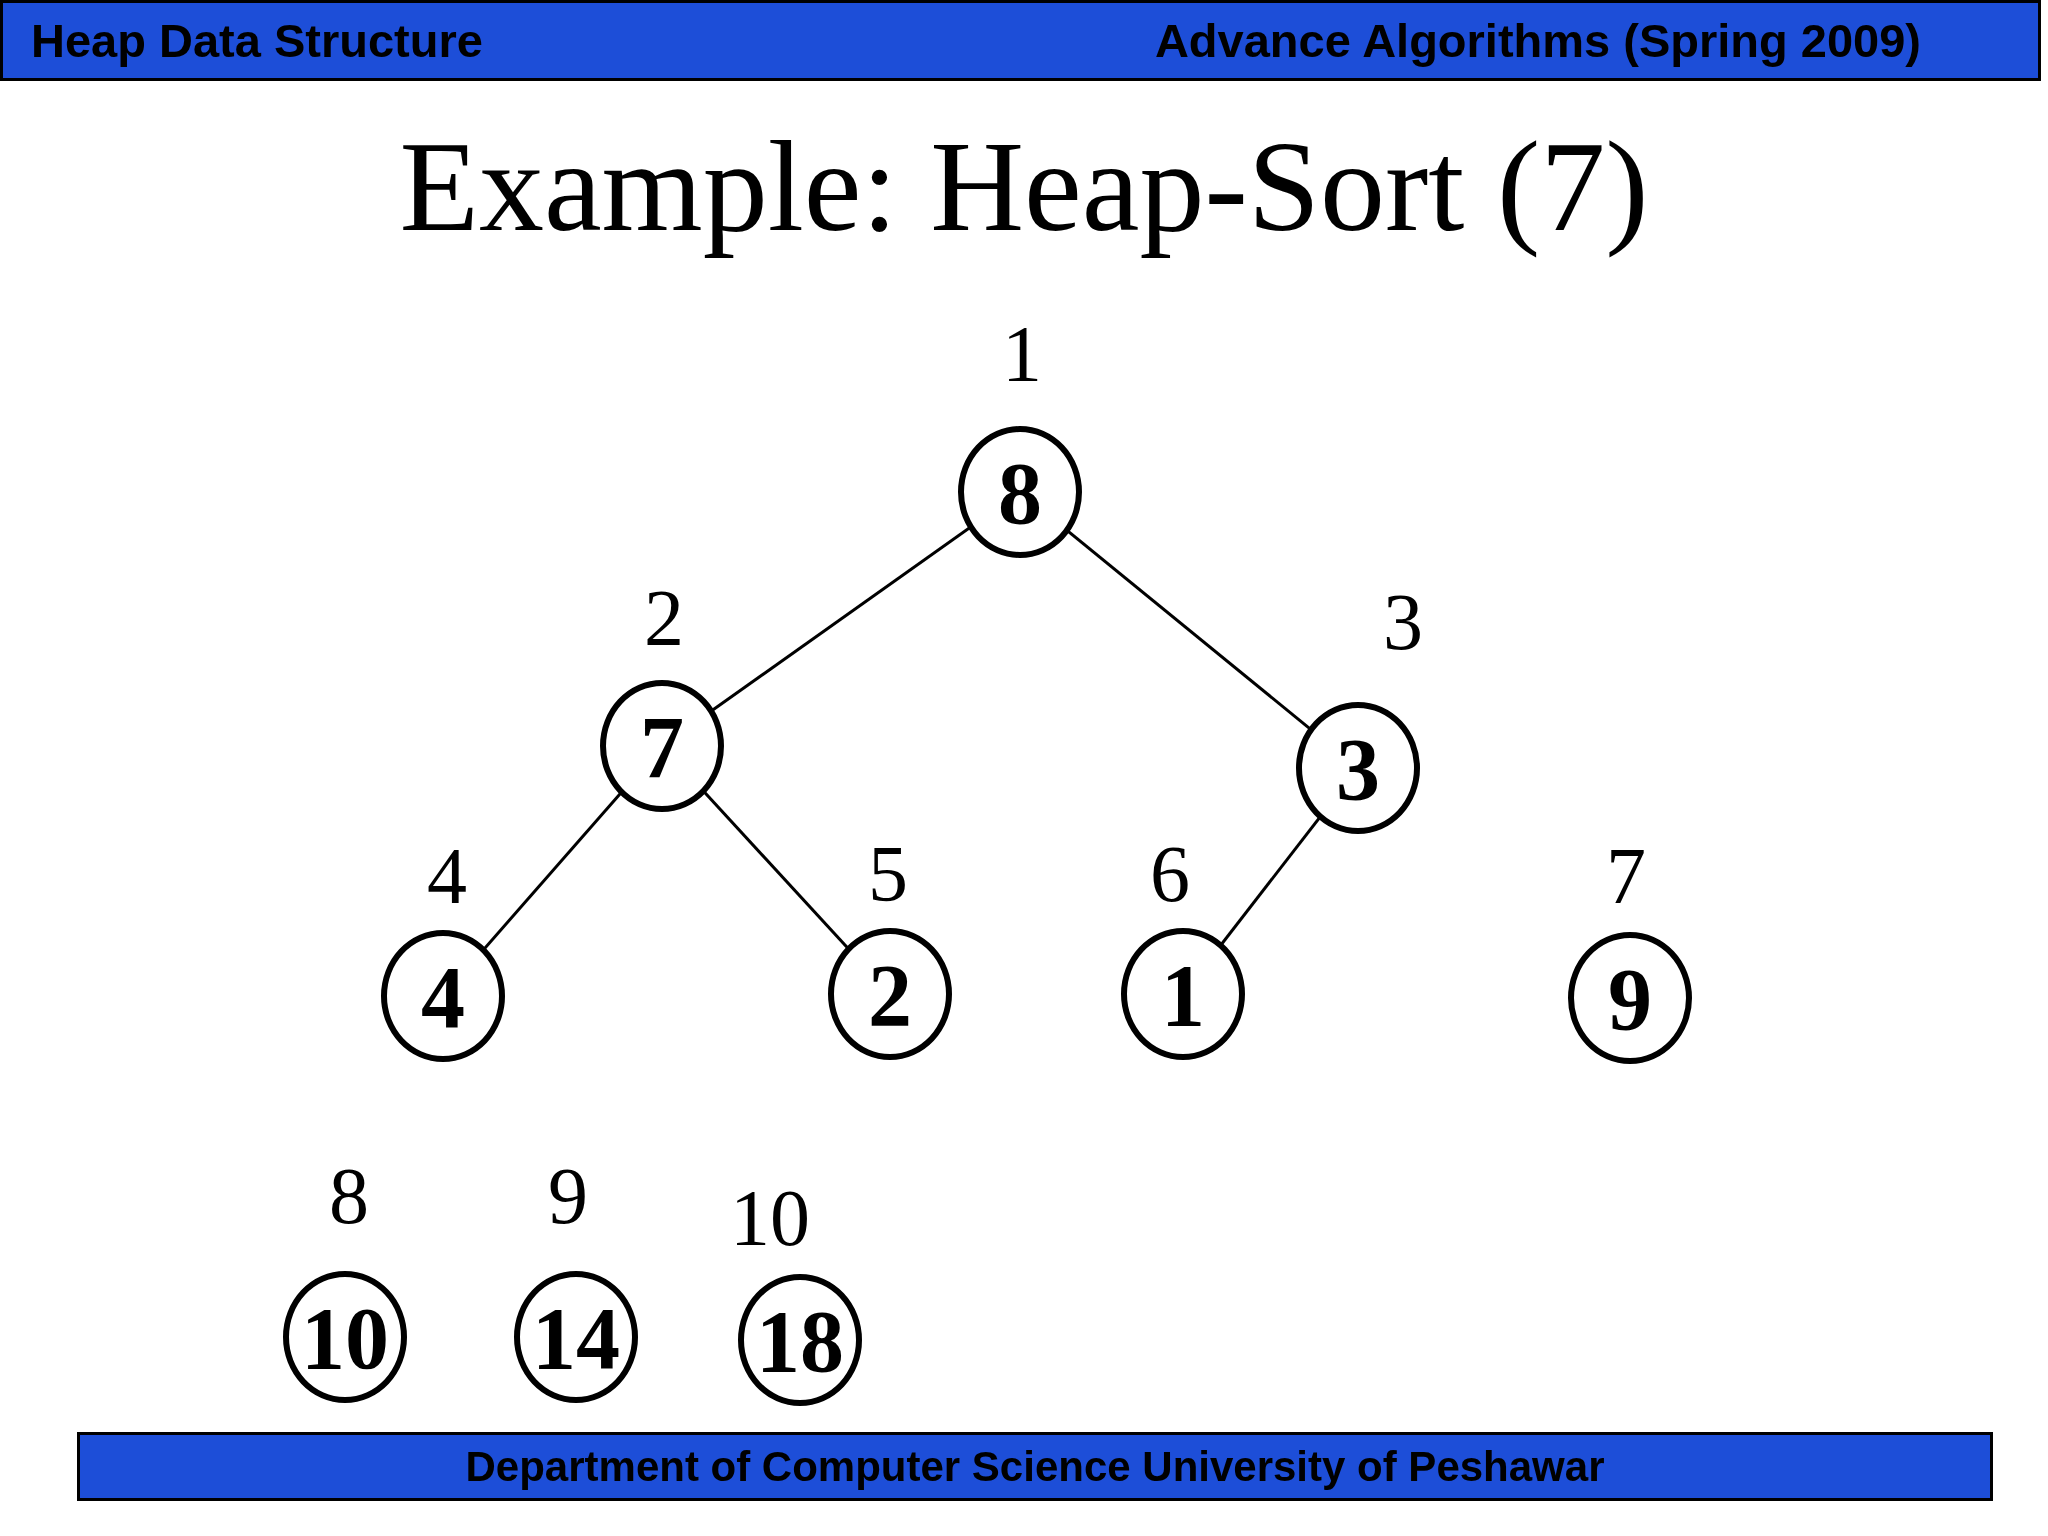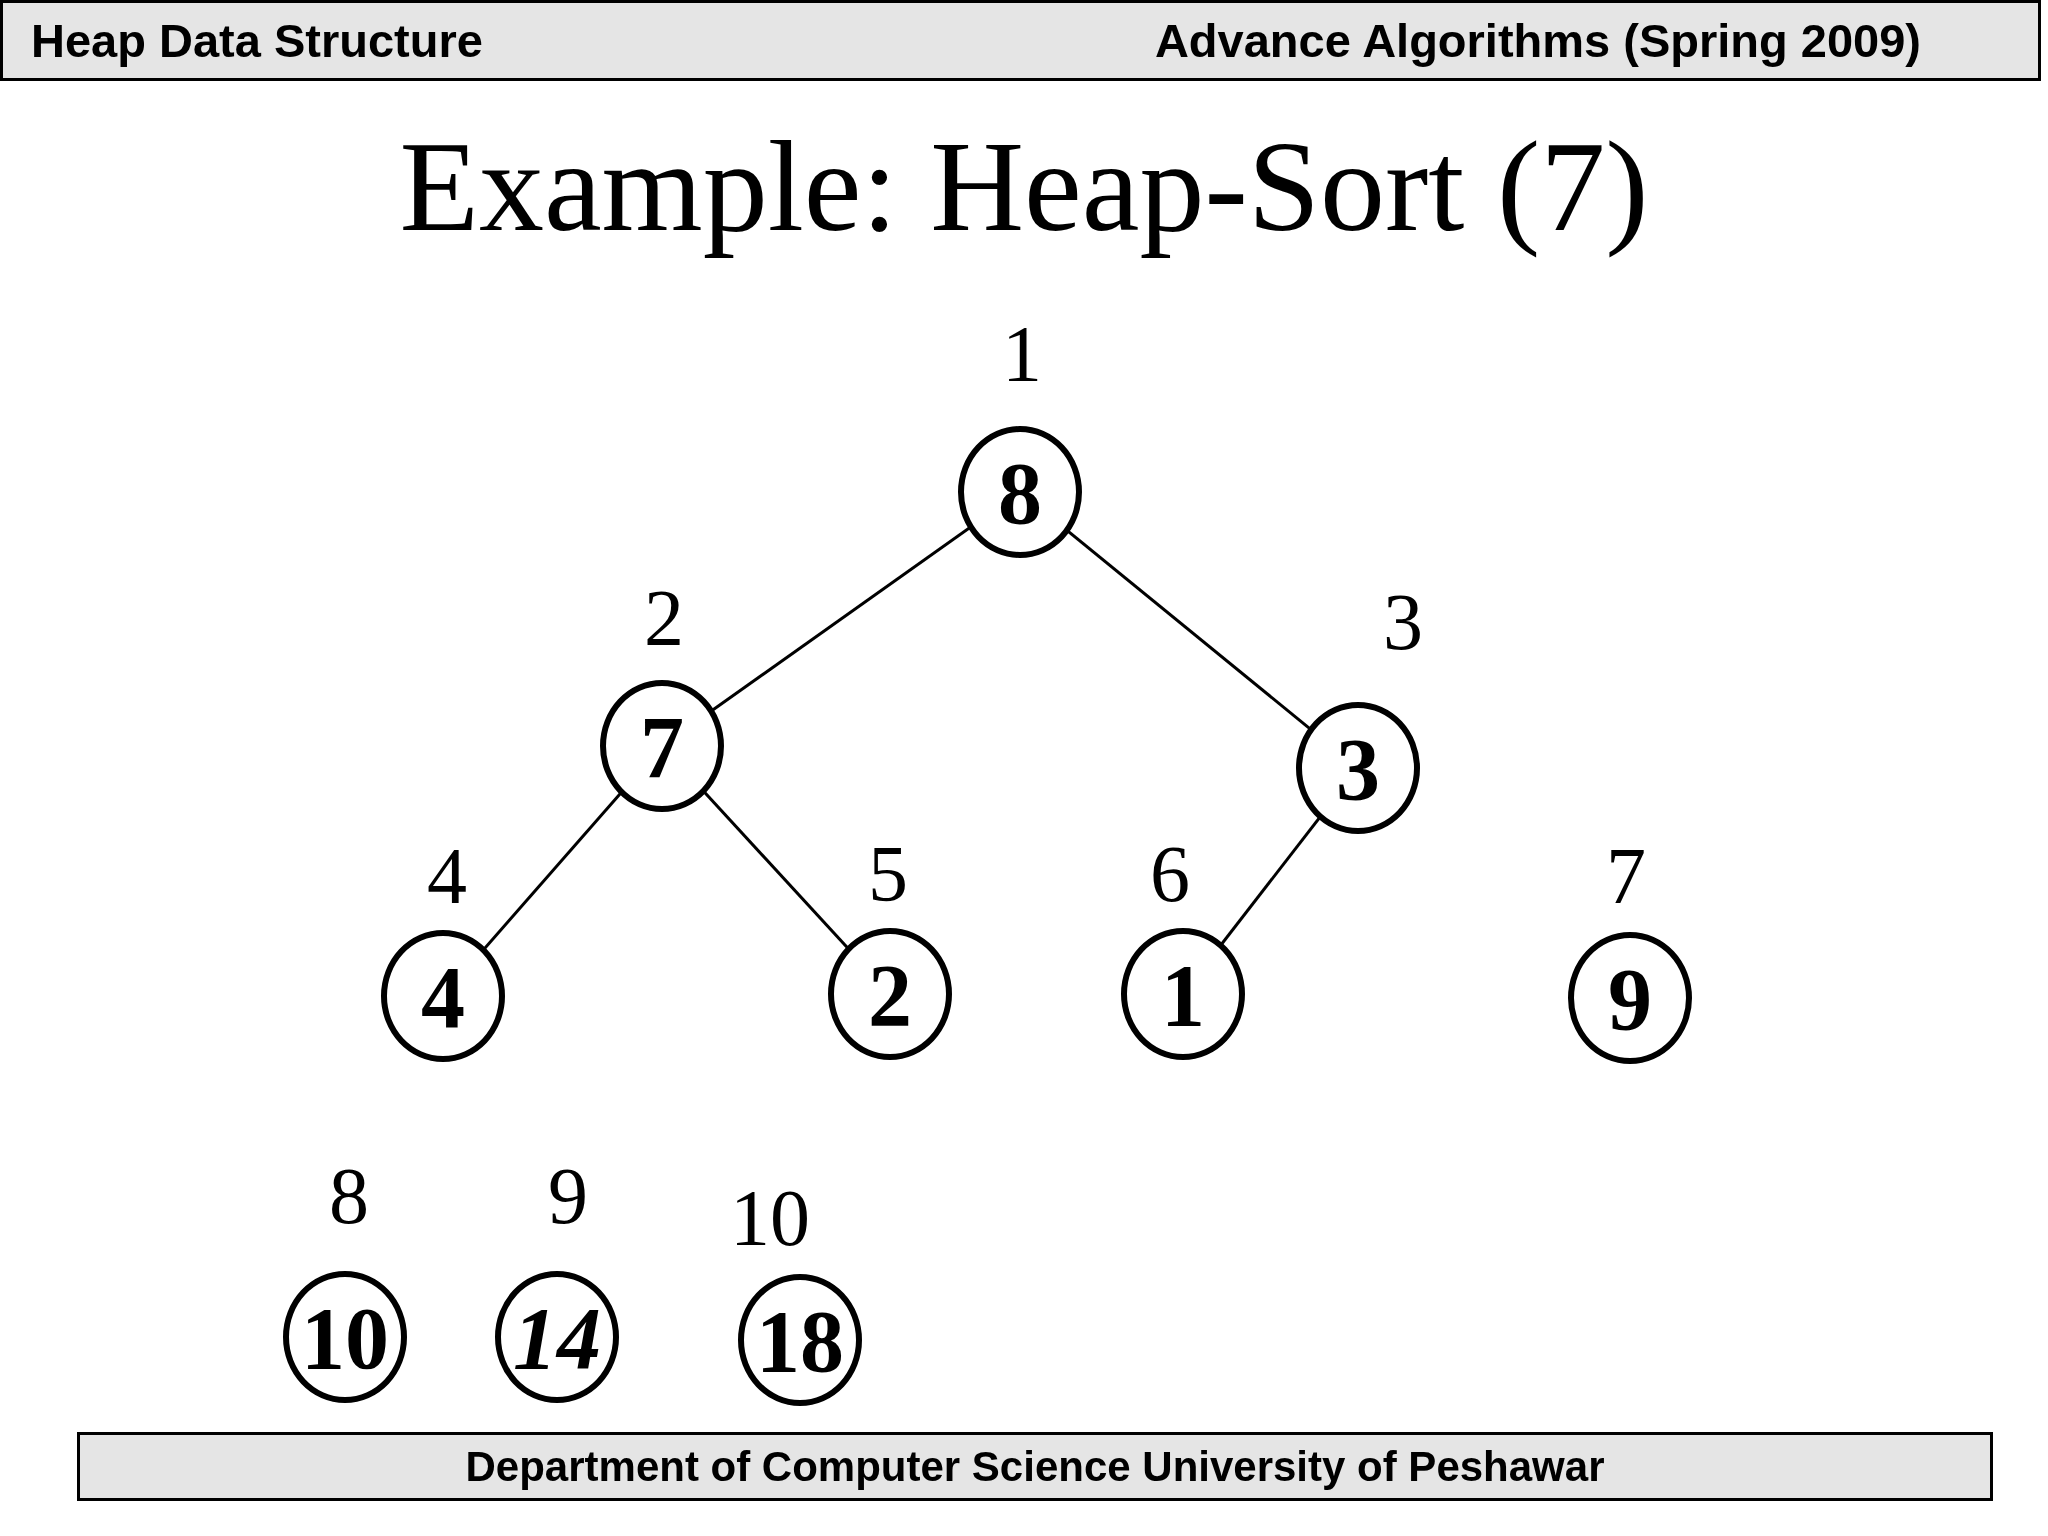--- a/index.html
+++ b/index.html
@@ -8,21 +8,21 @@
     width: 2048px;
     height: 1536px;
     background: #ffffff;
     overflow: hidden;
     font-family: "Liberation Serif", serif;
     color: #000000;
   }
   .bar {
     position: absolute;
     box-sizing: border-box;
-    background: #e5e5e5;
+    background: #1d4ed8;
     border: 3px solid #000000;
     display: flex;
     align-items: center;
     font-family: "Liberation Sans", sans-serif;
     font-weight: bold;
     color: #000000;
     white-space: nowrap;
   }
   .bar.header {
     top: 0;
@@ -121,21 +121,21 @@
       <div class="node" style="left: 443px; top: 996px;">4</div>
       <div class="index-label" style="left: 447px; top: 876px;">4</div>
       <div class="node" style="left: 890px; top: 994px;">2</div>
       <div class="index-label" style="left: 888px; top: 874px;">5</div>
       <div class="node" style="left: 1183px; top: 994px;">1</div>
       <div class="index-label" style="left: 1170px; top: 874px;">6</div>
       <div class="node" style="left: 1630px; top: 998px;">9</div>
       <div class="index-label" style="left: 1626px; top: 876px;">7</div>
       <div class="node" style="left: 345px; top: 1337px;">10</div>
       <div class="index-label" style="left: 349px; top: 1196px;">8</div>
-      <div class="node" style="left: 557px; top: 1337px; font-style: italic;">14</div>
+      <div class="node" style="left: 576px; top: 1337px;">14</div>
       <div class="index-label" style="left: 568px; top: 1196px;">9</div>
       <div class="node" style="left: 800px; top: 1340px;">18</div>
       <div class="index-label" style="left: 770px; top: 1218px;">10</div>
     </div>
 
   <footer class="bar footer">
     <span>Department of Computer Science University of Peshawar</span>
   </footer>
 
 </div>

